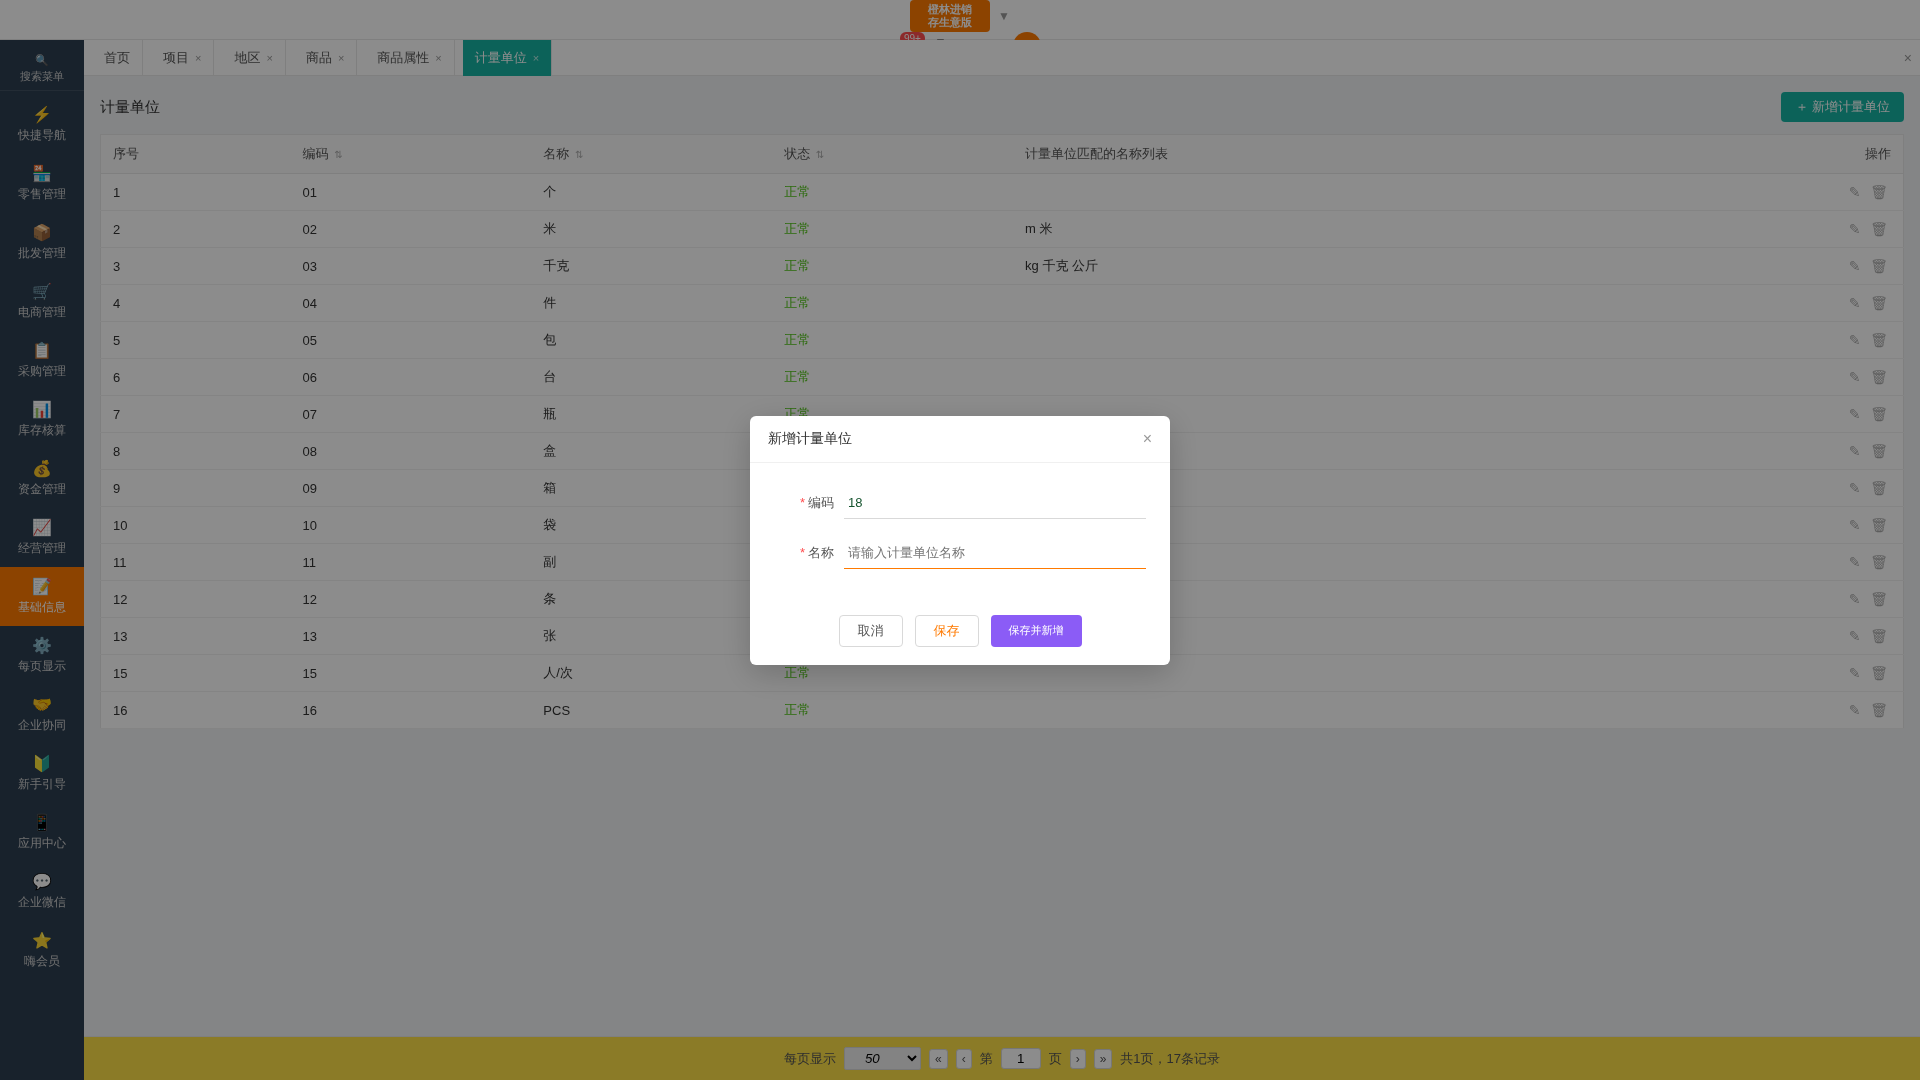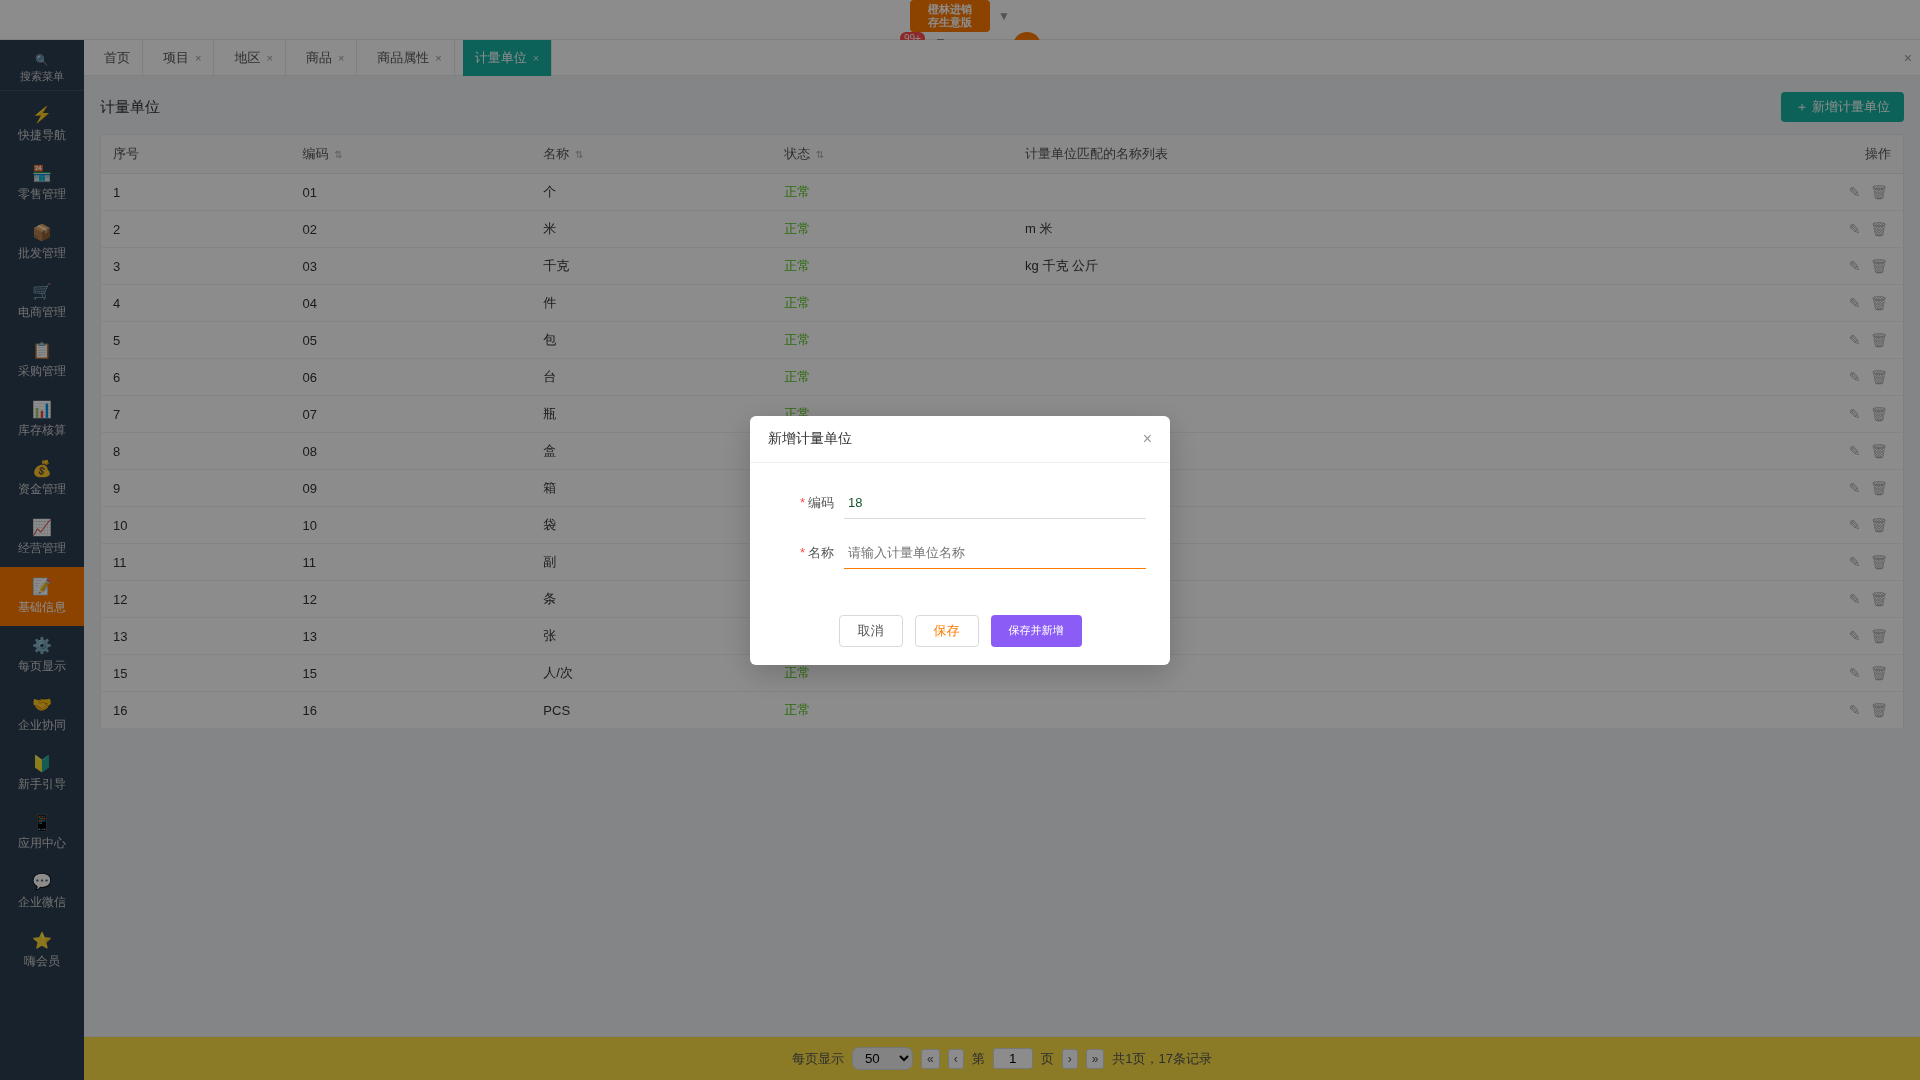--- a/index.html
+++ b/index.html
@@ -214,23 +214,24 @@
       justify-content: center;
       align-items: center;
       padding: 10px 16px;
       background: #fde047;
       border-top: 1px solid #e8e8e8;
       gap: 8px;
       font-size: 13px;
       color: #555;
     }
     .pagination-bar select {
-      padding: 2px 8px;
+      padding: 2px 16px;
       border: 1px solid #d9d9d9;
-      border-radius: 7px;
+      border-radius: 2px;
+      font-style: italic;
     }
     .pagination-bar input {
       width: 40px;
       text-align: center;
       border: 1px solid #d9d9d9;
       border-radius: 3px;
       padding: 2px 4px;
     }
     .pg-btn {
       cursor: pointer;

